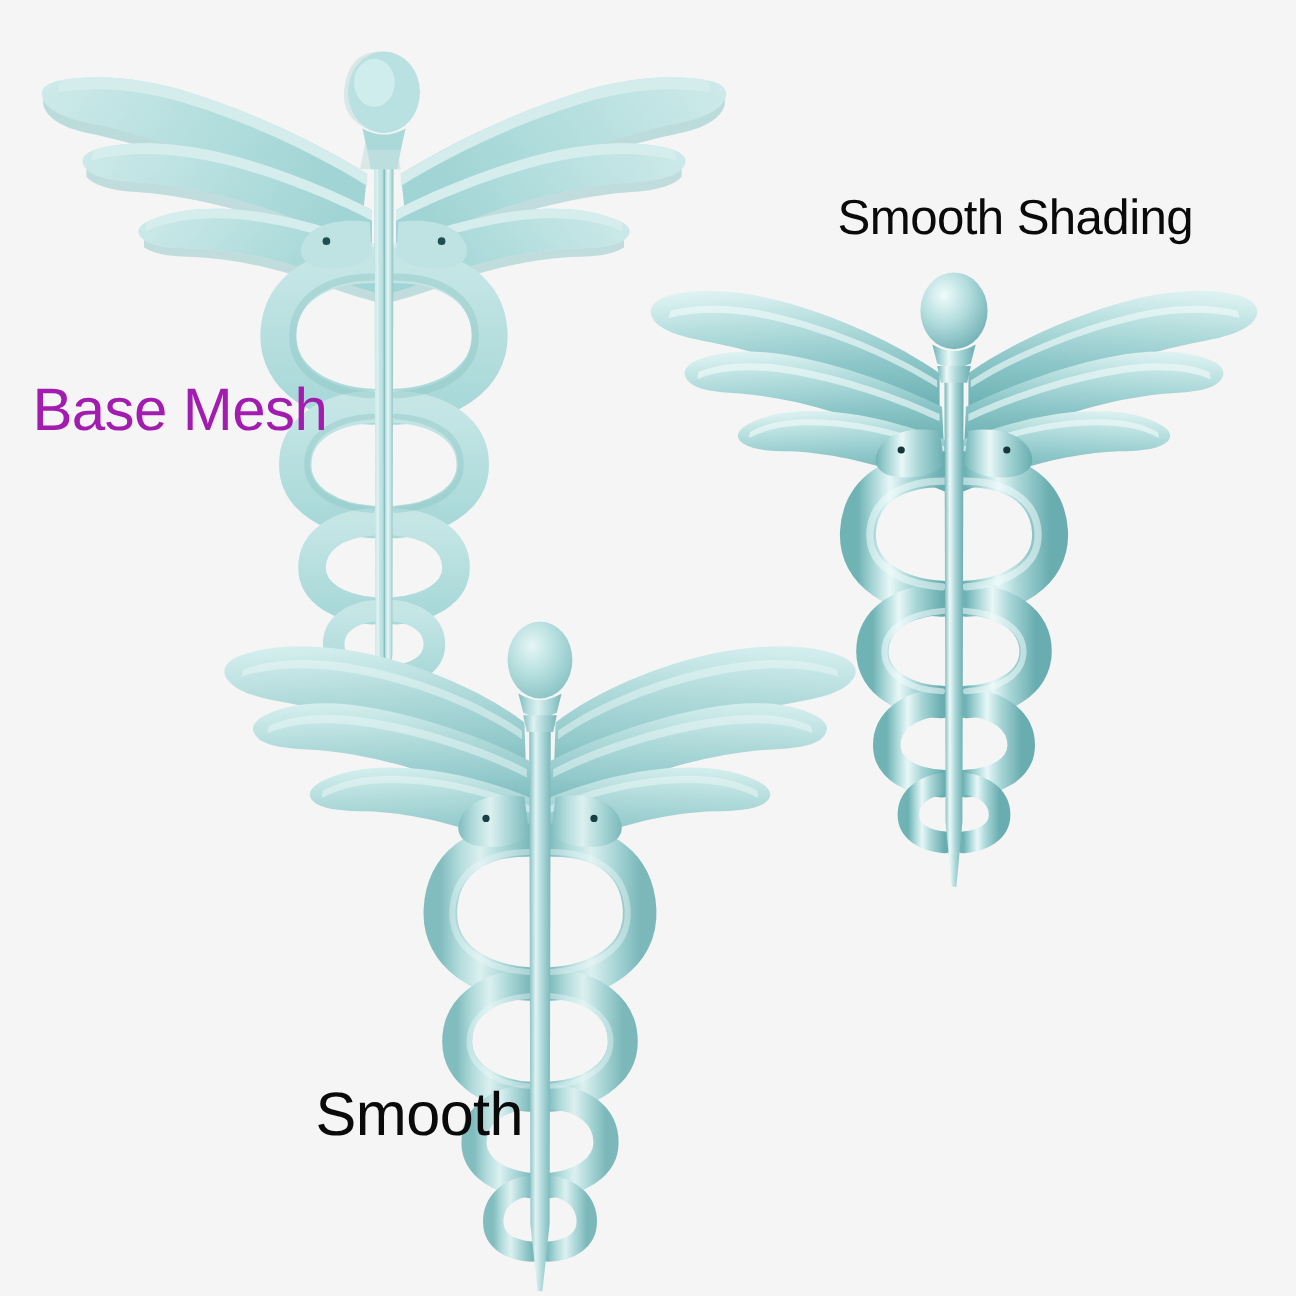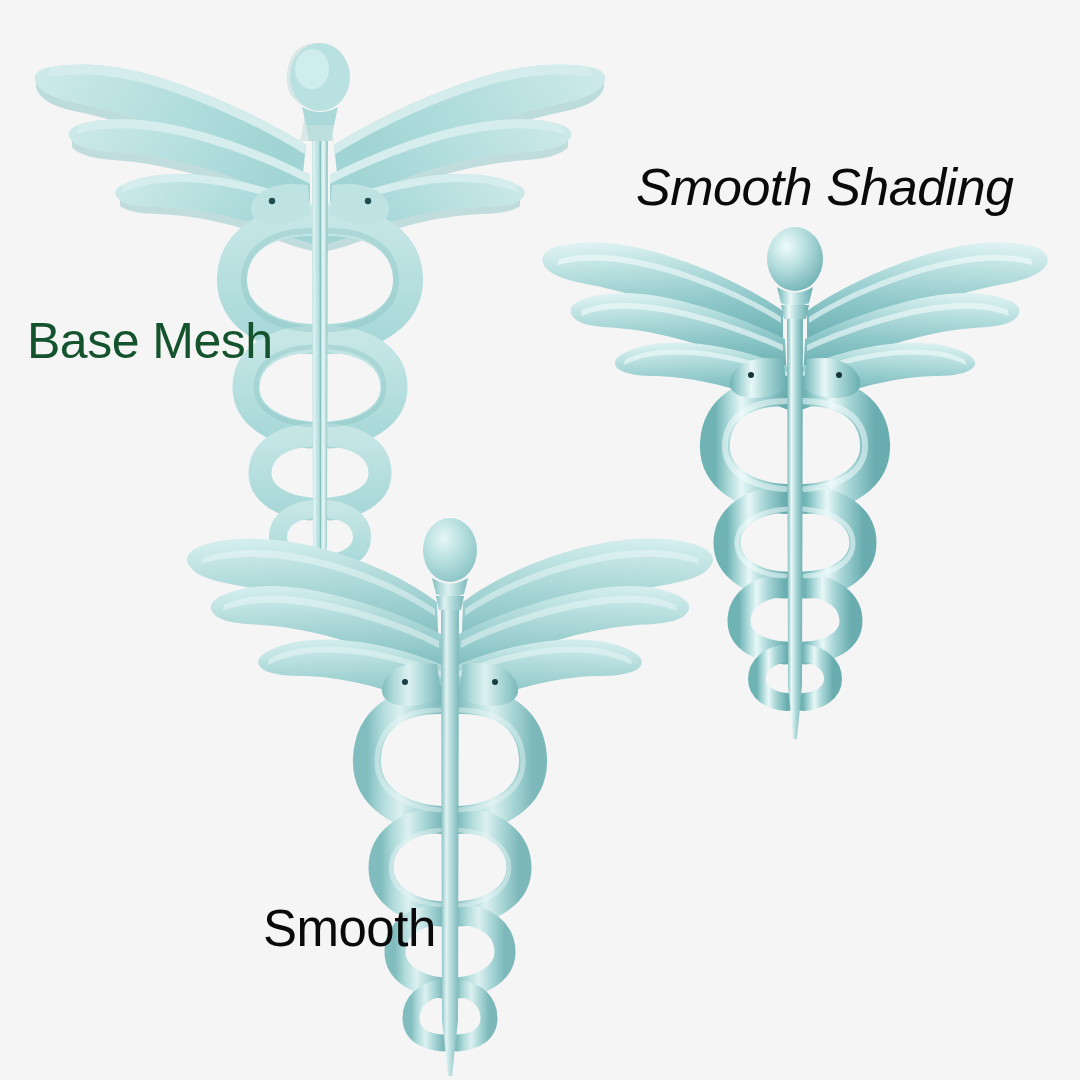--- a/index.html
+++ b/index.html
@@ -27,24 +27,23 @@
     white-space: nowrap;
     letter-spacing: -0.5px;
     line-height: 1;
   }
   #label-base-mesh {
     left: 27px;
     top: 316px;
     font-size: 50px;
   }
   #label-smooth-shading {
-    left: 636px;
+    left: 698px;
     top: 161px;
-    font-size: 52px;
-    font-style: italic;
+    font-size: 41px;
   }
   #label-subsurf {
     left: 263px;
     top: 903px;
     font-size: 51px;
   }
   #fig-base-mesh {
     left: 10px;
     top: 25px;
     width: 620px;
@@ -332,19 +331,19 @@
       </g>
 
       <g>
         <ellipse cx="275" cy="30" rx="27" ry="32" fill="url(#suBall)"></ellipse>
         <path d="M257 58 q18 11 36 0 l-4 16 q-14 7 -28 0 Z" fill="url(#suTube)"></path>
         <path d="M261 76 h28 l-3 14 h-22 Z" fill="url(#suStaff)"></path>
       </g>
     </svg>
   </div>
 
-  <div class="label" id="label-base-mesh" style="color: #14532d;">Base Mesh</div>
+  <div class="label" id="label-base-mesh" style="color: #a21caf;">Base Mesh</div>
 
   <div class="label" id="label-smooth-shading" style="color: rgb(10, 10, 10);">Smooth Shading</div>
 
   <div class="label" id="label-subsurf" style="color: rgb(10, 10, 10);">Smooth</div>
 
 </div>
 
 </body></html>

